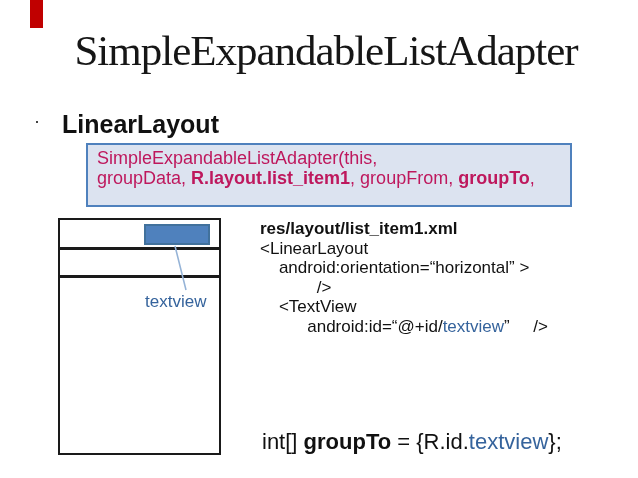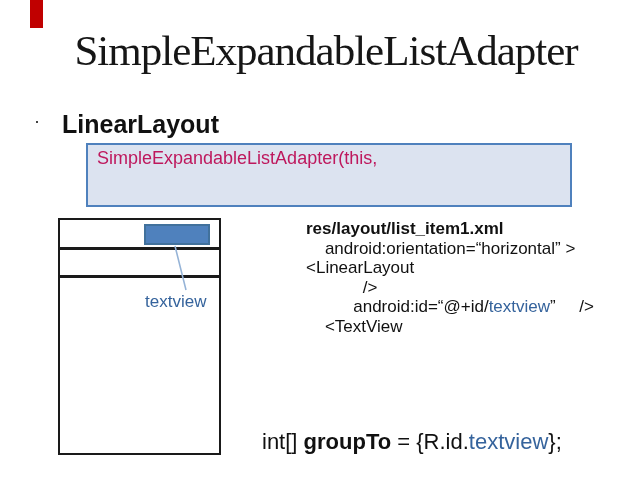--- a/index.html
+++ b/index.html
@@ -72,21 +72,21 @@
   .diagram-label {
     position: absolute; left: 85px; top: 72px;
     font-size: 17px; color: #35639c;
   }
 
   
   .xml-block {
     left: 260px; top: 219px;
     font-size: 17px; line-height: 19.6px; color: #111;
   }
-  .xml-block div { white-space: pre; margin-left: 46px; }
+  .xml-block div { white-space: pre; }
   .xml-filename { font-weight: 700; }
   .code-link { color: #35639c; }
 
   
   .java-line {
     left: 262px; top: 429px;
     font-size: 22px; color: #111;
     white-space: pre;
   }
 </style>
@@ -95,34 +95,35 @@
 
 <div class="abs accent-bar"></div>
 
 <div class="abs slide-title">SimpleExpandableListAdapter</div>
 
 <span class="abs bullet-dot">·</span>
 <div class="abs section-heading">LinearLayout</div>
 
 <div class="abs ctor-box">
   <div><span>SimpleExpandableListAdapter(this,</span></div>
+  <div><span>groupData, </span><b>R.layout.list_item1</b><span>, groupFrom, </span><b>groupTo</b><span>,</span></div>
 </div>
 
 <div class="abs diagram-rect">
   <div class="highlight-rect"></div>
   <div class="diagram-divider divider-1"></div>
   <div class="diagram-divider divider-2"></div>
   <svg class="connector-svg" width="25" height="50" viewBox="0 0 25 50">
     <line x1="7" y1="2" x2="18" y2="46" stroke="#95b3d7" stroke-width="1.6"></line>
   </svg>
   <div class="diagram-label">textview</div>
 </div>
 
 <div class="abs xml-block">
   <div class="xml-filename">res/layout/list_item1.xml</div>
+  <div>&lt;LinearLayout</div>
   <div>    android:orientation=“horizontal” &gt;</div>
-  <div>&lt;LinearLayout</div>
   <div>            /&gt;</div>
+  <div>    &lt;TextView</div>
   <div><span>          android:id=“@+id/</span><span class="code-link">textview</span><span>”     /&gt;</span></div>
-  <div>    &lt;TextView</div>
 </div>
 
 <div class="abs java-line"><span>int[] </span><b>groupTo</b><span> = {R.id.</span><span class="code-link">textview</span><span>};</span></div>
 
 </body></html>

